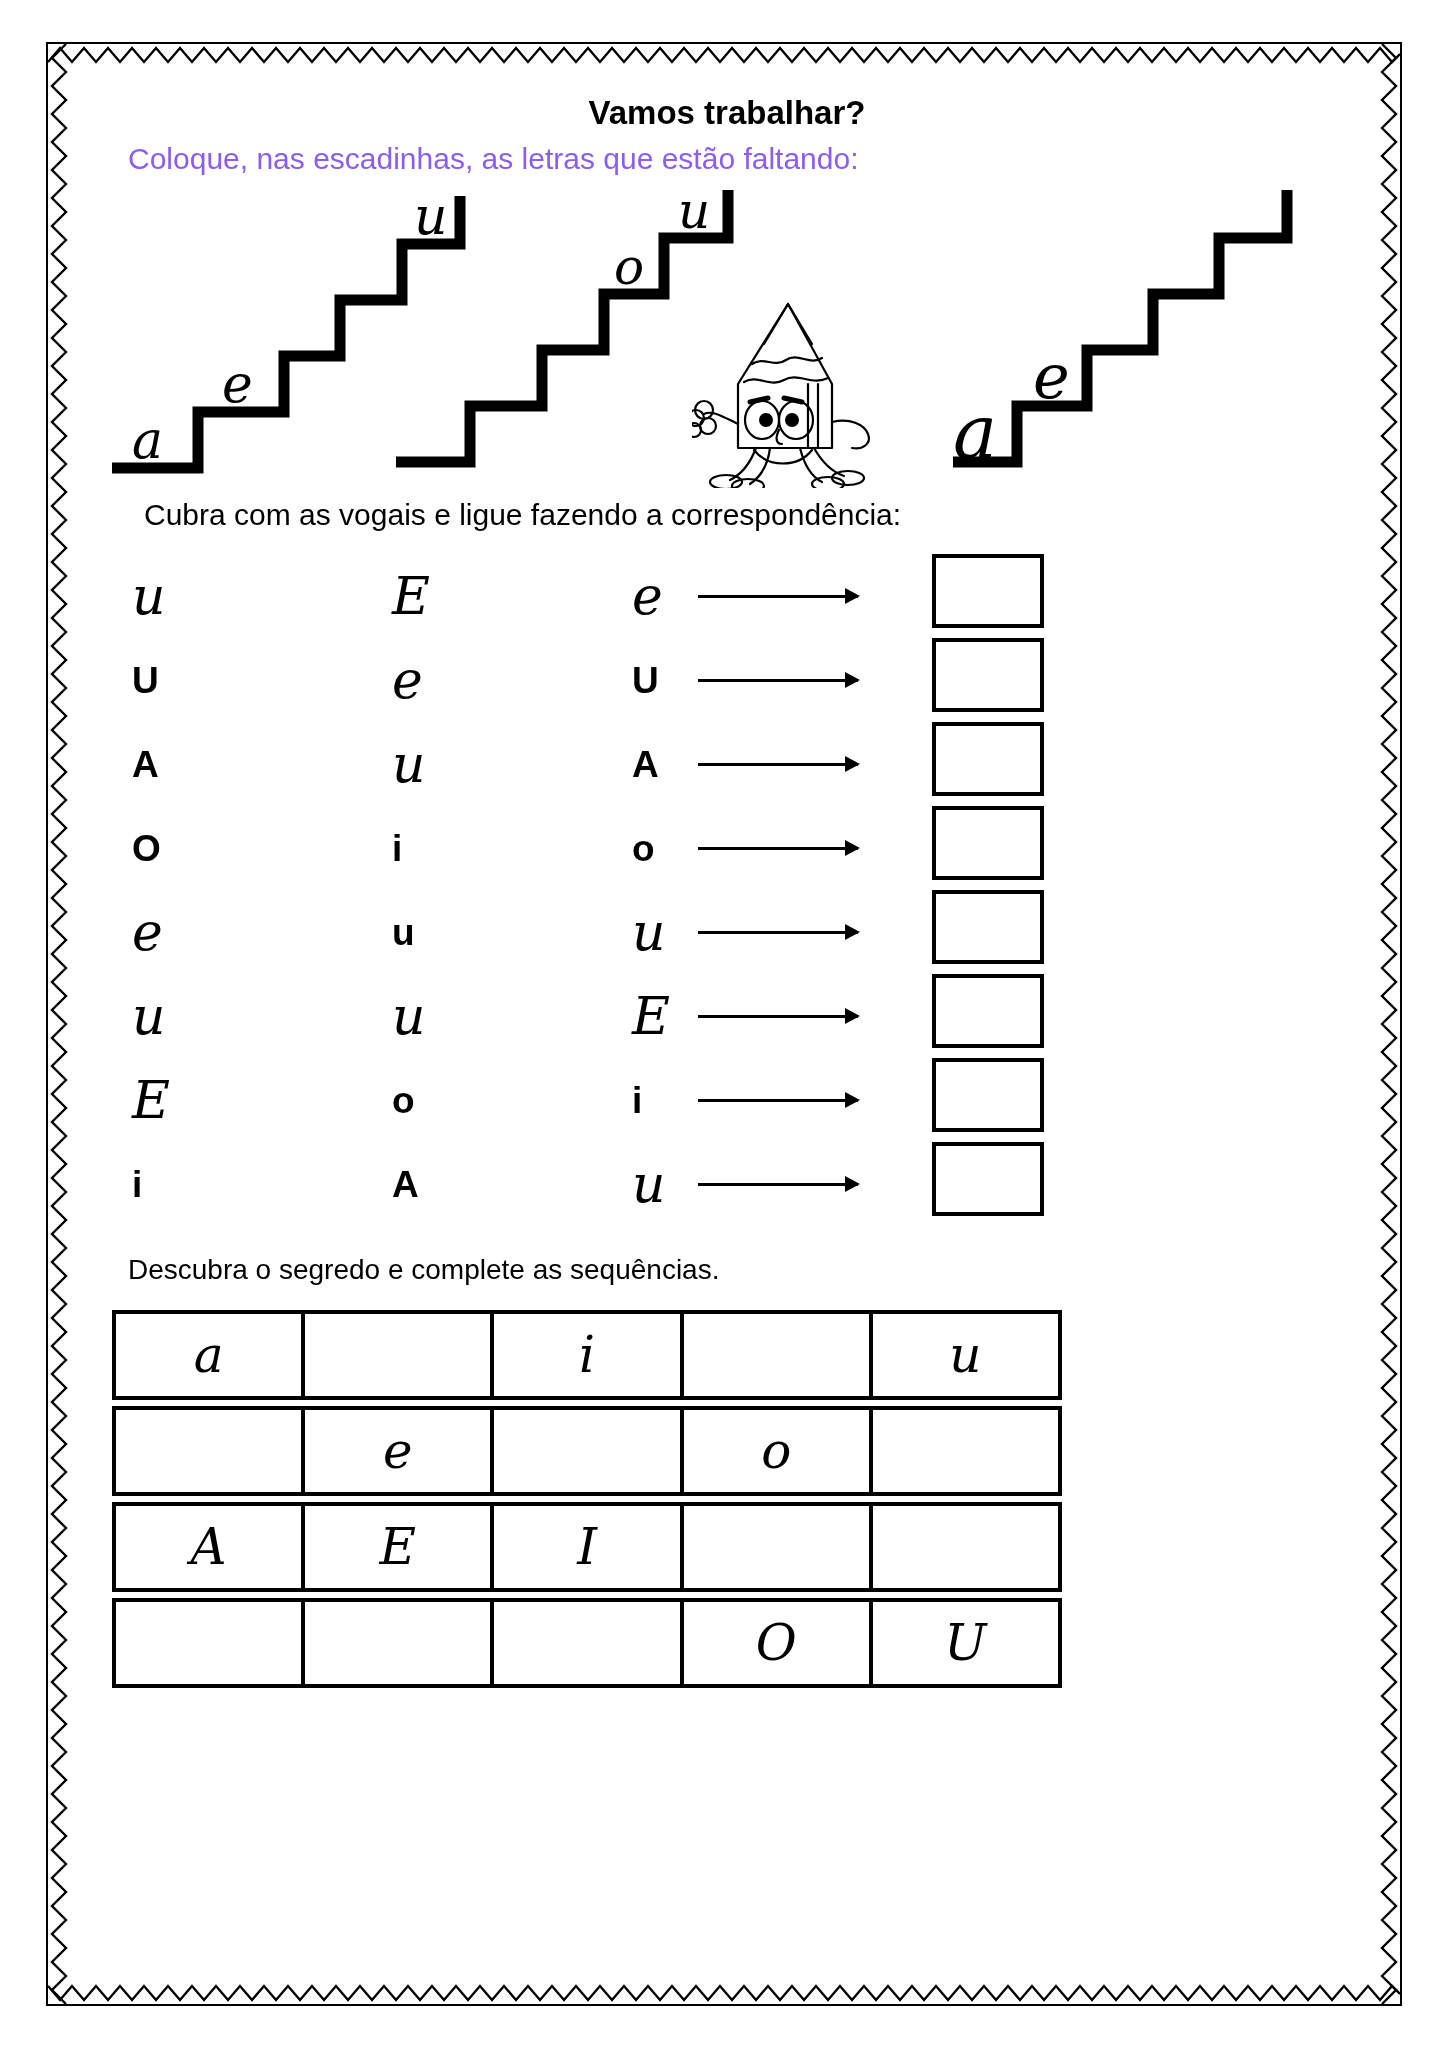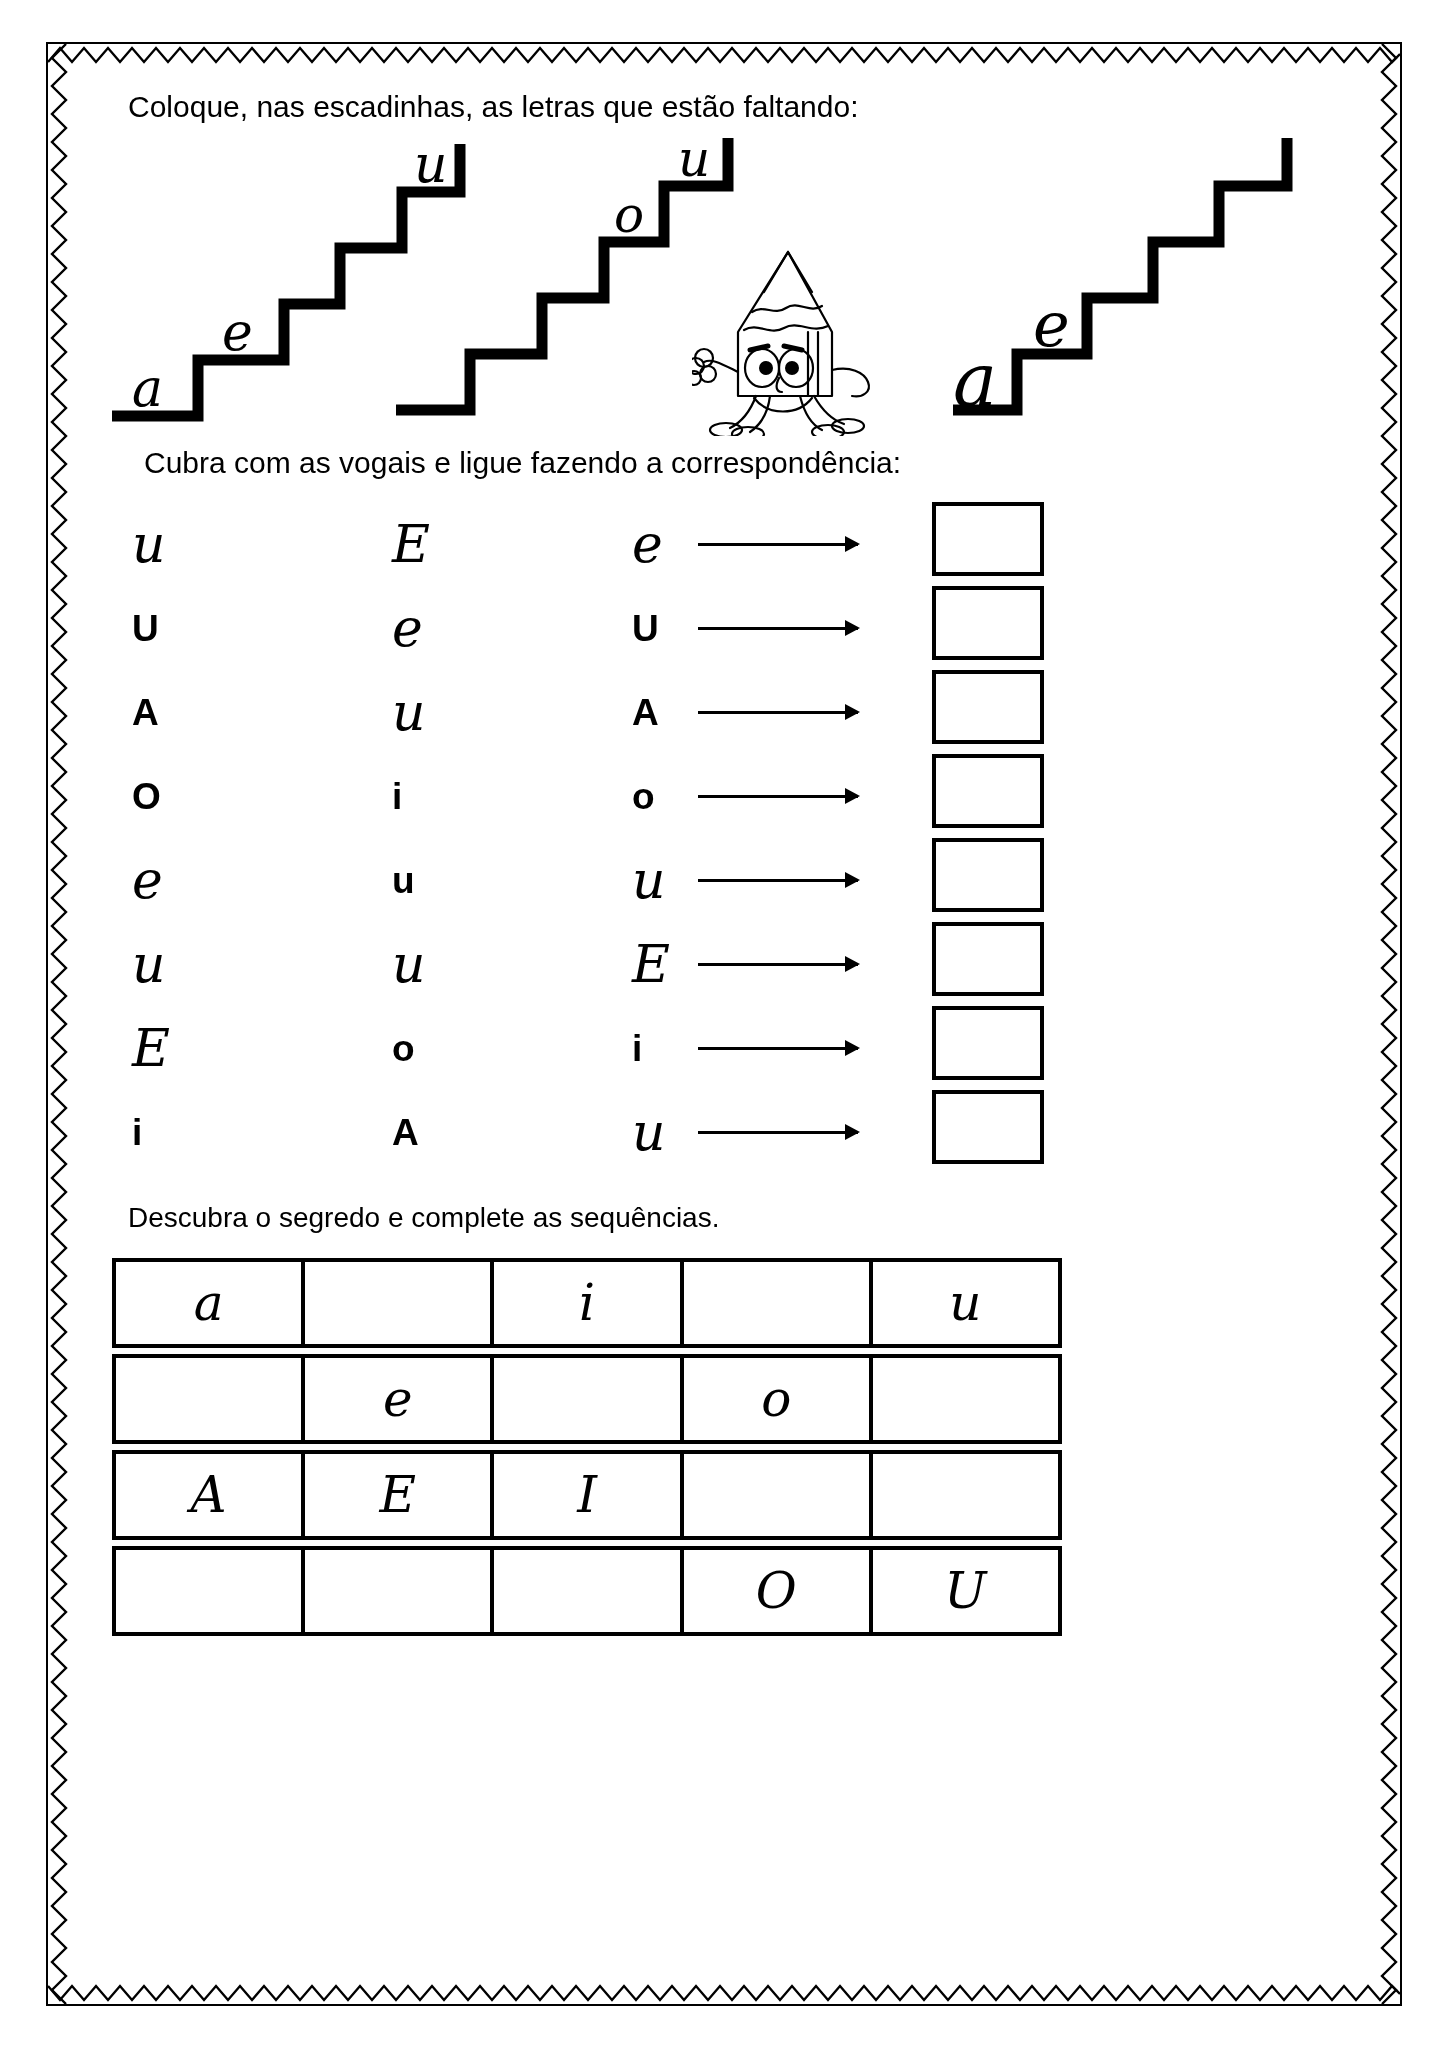--- a/index.html
+++ b/index.html
@@ -40,21 +40,21 @@
     text-align:center;
     font-size:33px;
     font-weight:bold;
     letter-spacing:0px;
     color:#000;
     margin:0;
     padding-top:14px;
   }
   .instruction{
     font-size:30px;
-    color:#000000;
+    color:#8b5cf6;
     margin:0;
     padding-top:10px;
     padding-left:36px;
   }
   .instruction2{
     font-size:30px;
     color:#000;
     margin:16px;
     padding-left:36px;
   }
@@ -200,20 +200,21 @@
   <svg class="zig" id="zig-left" viewBox="0 0 22 1960" preserveAspectRatio="none">
     <path d="M18,0 L4,14 L18,28 L4,42 L18,56 L4,70 L18,84 L4,98 L18,112 L4,126 L18,140 L4,154 L18,168 L4,182 L18,196 L4,210 L18,224 L4,238 L18,252 L4,266 L18,280 L4,294 L18,308 L4,322 L18,336 L4,350 L18,364 L4,378 L18,392 L4,406 L18,420 L4,434 L18,448 L4,462 L18,476 L4,490 L18,504 L4,518 L18,532 L4,546 L18,560 L4,574 L18,588 L4,602 L18,616 L4,630 L18,644 L4,658 L18,672 L4,686 L18,700 L4,714 L18,728 L4,742 L18,756 L4,770 L18,784 L4,798 L18,812 L4,826 L18,840 L4,854 L18,868 L4,882 L18,896 L4,910 L18,924 L4,938 L18,952 L4,966 L18,980 L4,994 L18,1008 L4,1022 L18,1036 L4,1050 L18,1064 L4,1078 L18,1092 L4,1106 L18,1120 L4,1134 L18,1148 L4,1162 L18,1176 L4,1190 L18,1204 L4,1218 L18,1232 L4,1246 L18,1260 L4,1274 L18,1288 L4,1302 L18,1316 L4,1330 L18,1344 L4,1358 L18,1372 L4,1386 L18,1400 L4,1414 L18,1428 L4,1442 L18,1456 L4,1470 L18,1484 L4,1498 L18,1512 L4,1526 L18,1540 L4,1554 L18,1568 L4,1582 L18,1596 L4,1610 L18,1624 L4,1638 L18,1652 L4,1666 L18,1680 L4,1694 L18,1708 L4,1722 L18,1736 L4,1750 L18,1764 L4,1778 L18,1792 L4,1806 L18,1820 L4,1834 L18,1848 L4,1862 L18,1876 L4,1890 L18,1904 L4,1918 L18,1932 L4,1946 L18,1960" fill="none" stroke="#000" stroke-width="2.4"></path>
   </svg>
 
   <svg class="zig" id="zig-right" viewBox="0 0 22 1960" preserveAspectRatio="none">
     <path d="M4,0 L18,14 L4,28 L18,42 L4,56 L18,70 L4,84 L18,98 L4,112 L18,126 L4,140 L18,154 L4,168 L18,182 L4,196 L18,210 L4,224 L18,238 L4,252 L18,266 L4,280 L18,294 L4,308 L18,322 L4,336 L18,350 L4,364 L18,378 L4,392 L18,406 L4,420 L18,434 L4,448 L18,462 L4,476 L18,490 L4,504 L18,518 L4,532 L18,546 L4,560 L18,574 L4,588 L18,602 L4,616 L18,630 L4,644 L18,658 L4,672 L18,686 L4,700 L18,714 L4,728 L18,742 L4,756 L18,770 L4,784 L18,798 L4,812 L18,826 L4,840 L18,854 L4,868 L18,882 L4,896 L18,910 L4,924 L18,938 L4,952 L18,966 L4,980 L18,994 L4,1008 L18,1022 L4,1036 L18,1050 L4,1064 L18,1078 L4,1092 L18,1106 L4,1120 L18,1134 L4,1148 L18,1162 L4,1176 L18,1190 L4,1204 L18,1218 L4,1232 L18,1246 L4,1260 L18,1274 L4,1288 L18,1302 L4,1316 L18,1330 L4,1344 L18,1358 L4,1372 L18,1386 L4,1400 L18,1414 L4,1428 L18,1442 L4,1456 L18,1470 L4,1484 L18,1498 L4,1512 L18,1526 L4,1540 L18,1554 L4,1568 L18,1582 L4,1596 L18,1610 L4,1624 L18,1638 L4,1652 L18,1666 L4,1680 L18,1694 L4,1708 L18,1722 L4,1736 L18,1750 L4,1764 L18,1778 L4,1792 L18,1806 L4,1820 L18,1834 L4,1848 L18,1862 L4,1876 L18,1890 L4,1904 L18,1918 L4,1932 L18,1946 L4,1960" fill="none" stroke="#000" stroke-width="2.4"></path>
   </svg>
 
   <div id="content">
 
+    <h1 class="title">Vamos trabalhar?</h1>
 
     <p class="instruction">Coloque, nas escadinhas, as letras que estão faltando:</p>
 
     <div id="stairs-band">
 
       <svg id="stair1" class="stair-svg" width="390" height="290" viewBox="0 0 390 290">
         <path d="M10,272 L96,272 L96,216 L182,216 L182,160 L238,160 L238,104 L300,104 L300,48 L358,48 L358,0" fill="none" stroke="#000" stroke-width="11" stroke-linejoin="miter"></path>
         <text class="cur" x="30" y="262" font-size="52">a</text>
         <text class="cur" x="120" y="206" font-size="52">e</text>
         <text class="cur" x="312" y="38" font-size="52">u</text>

